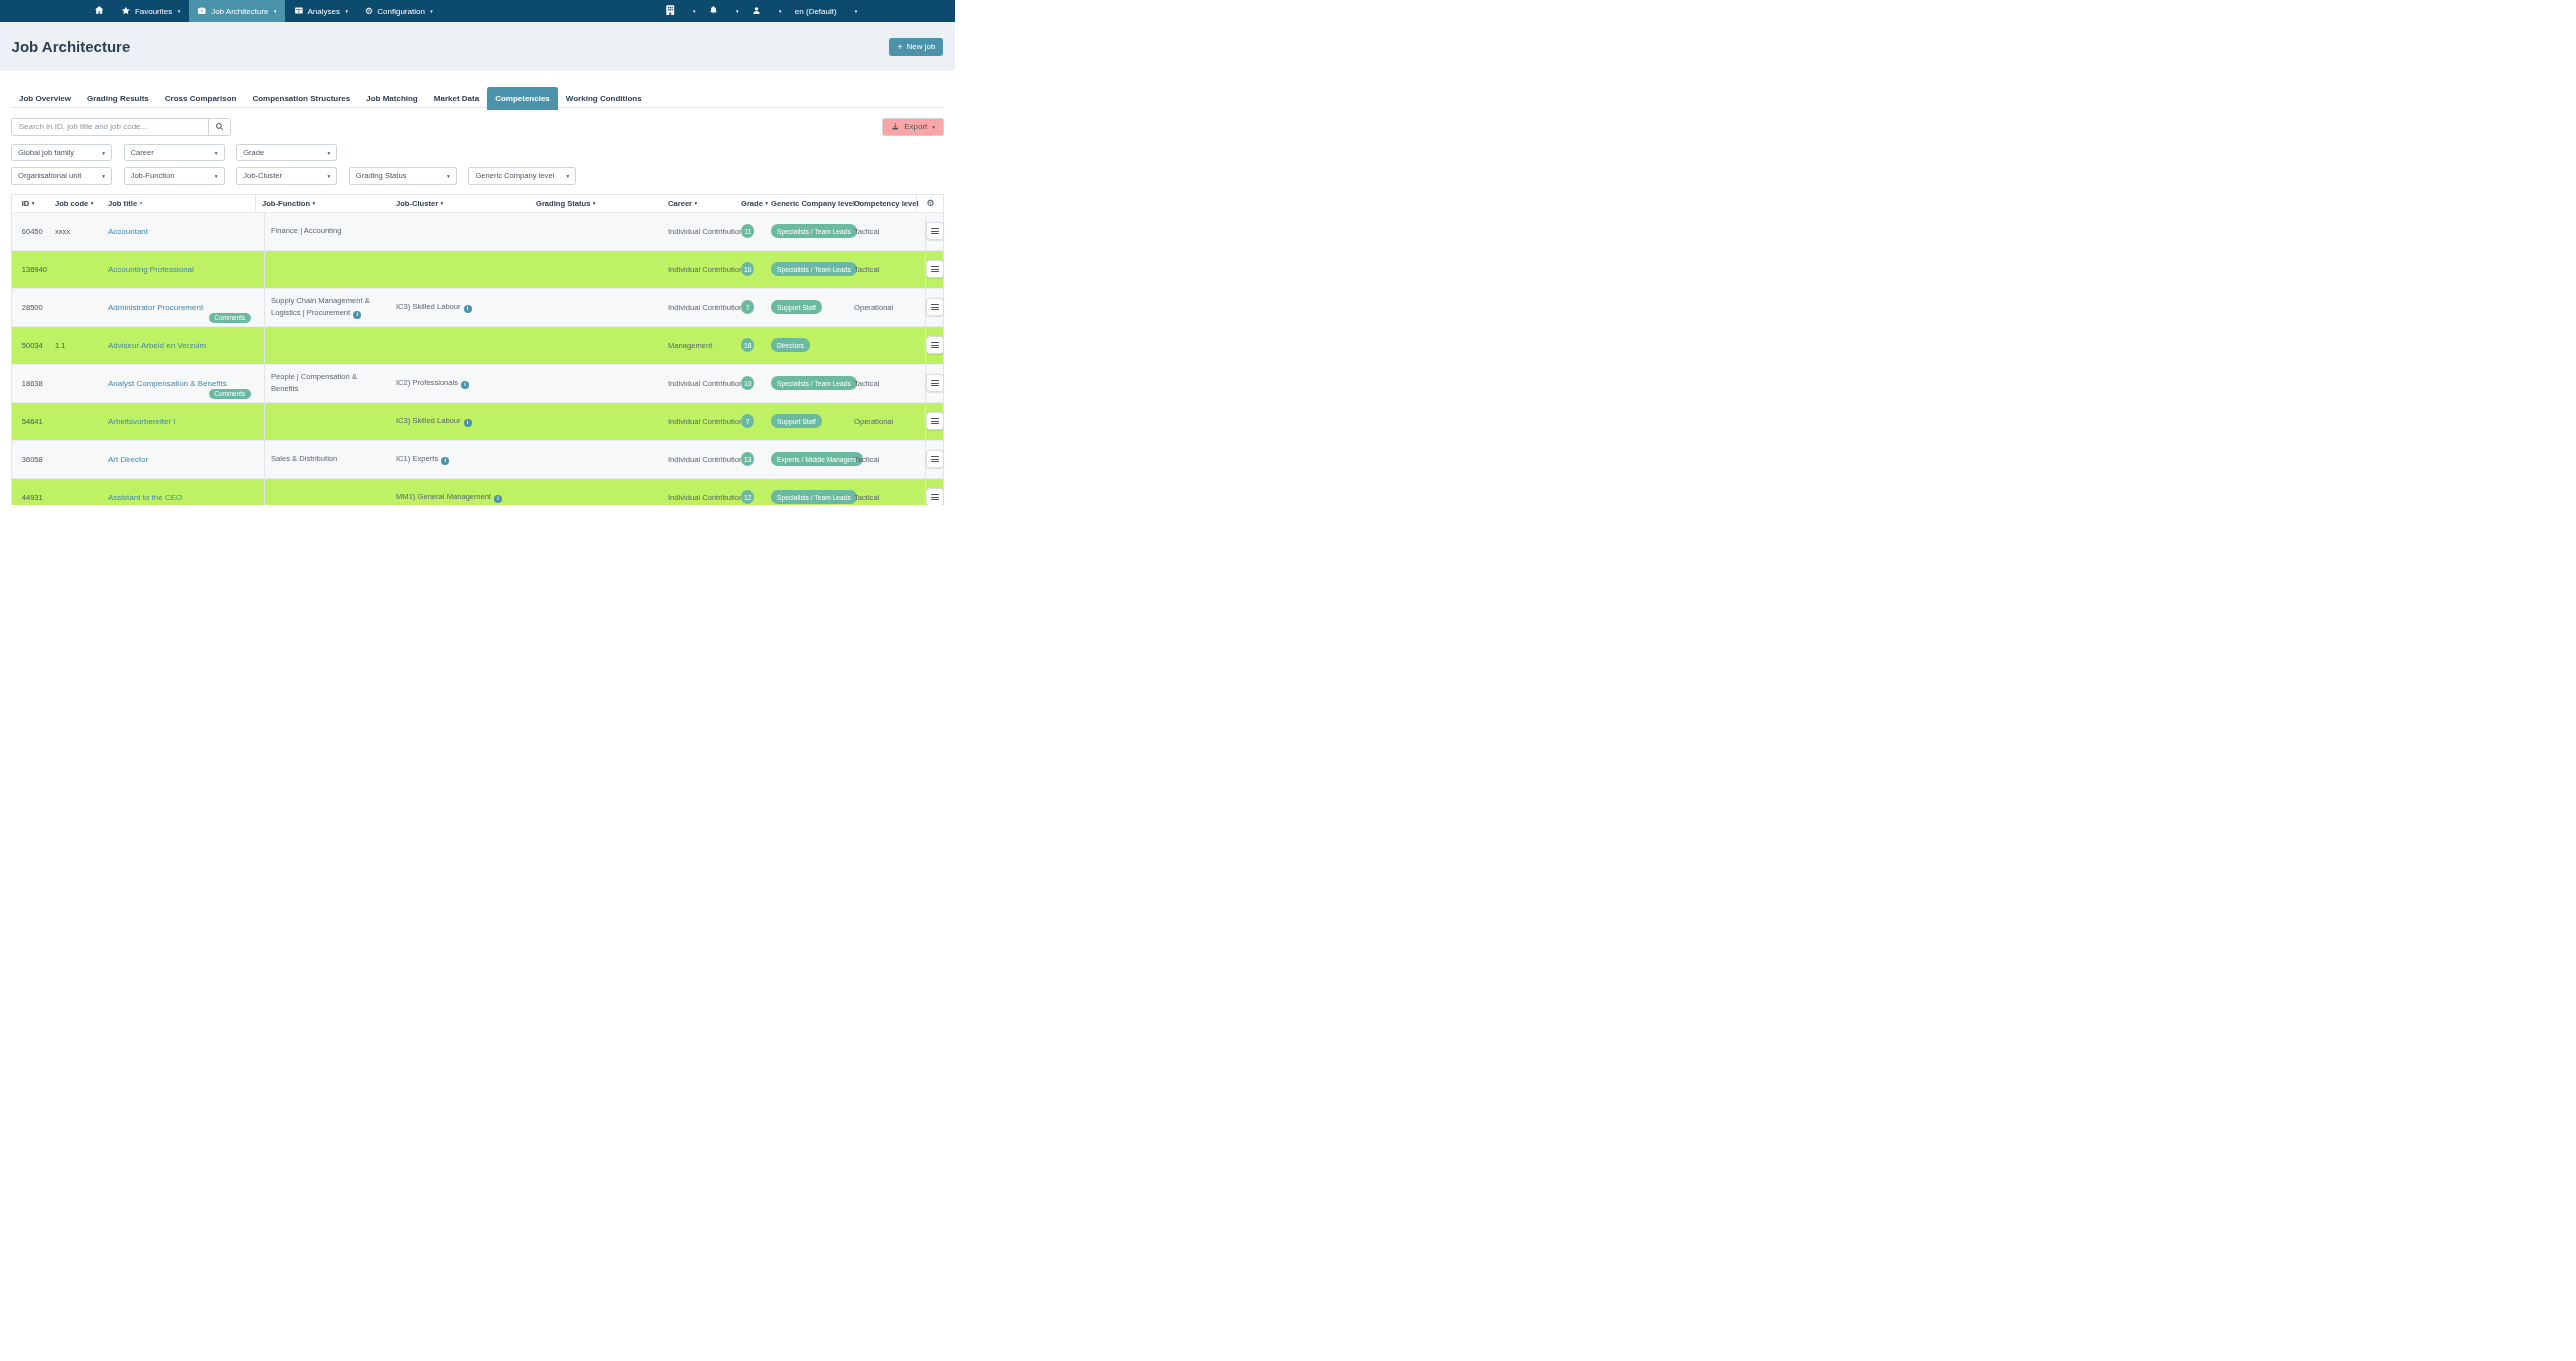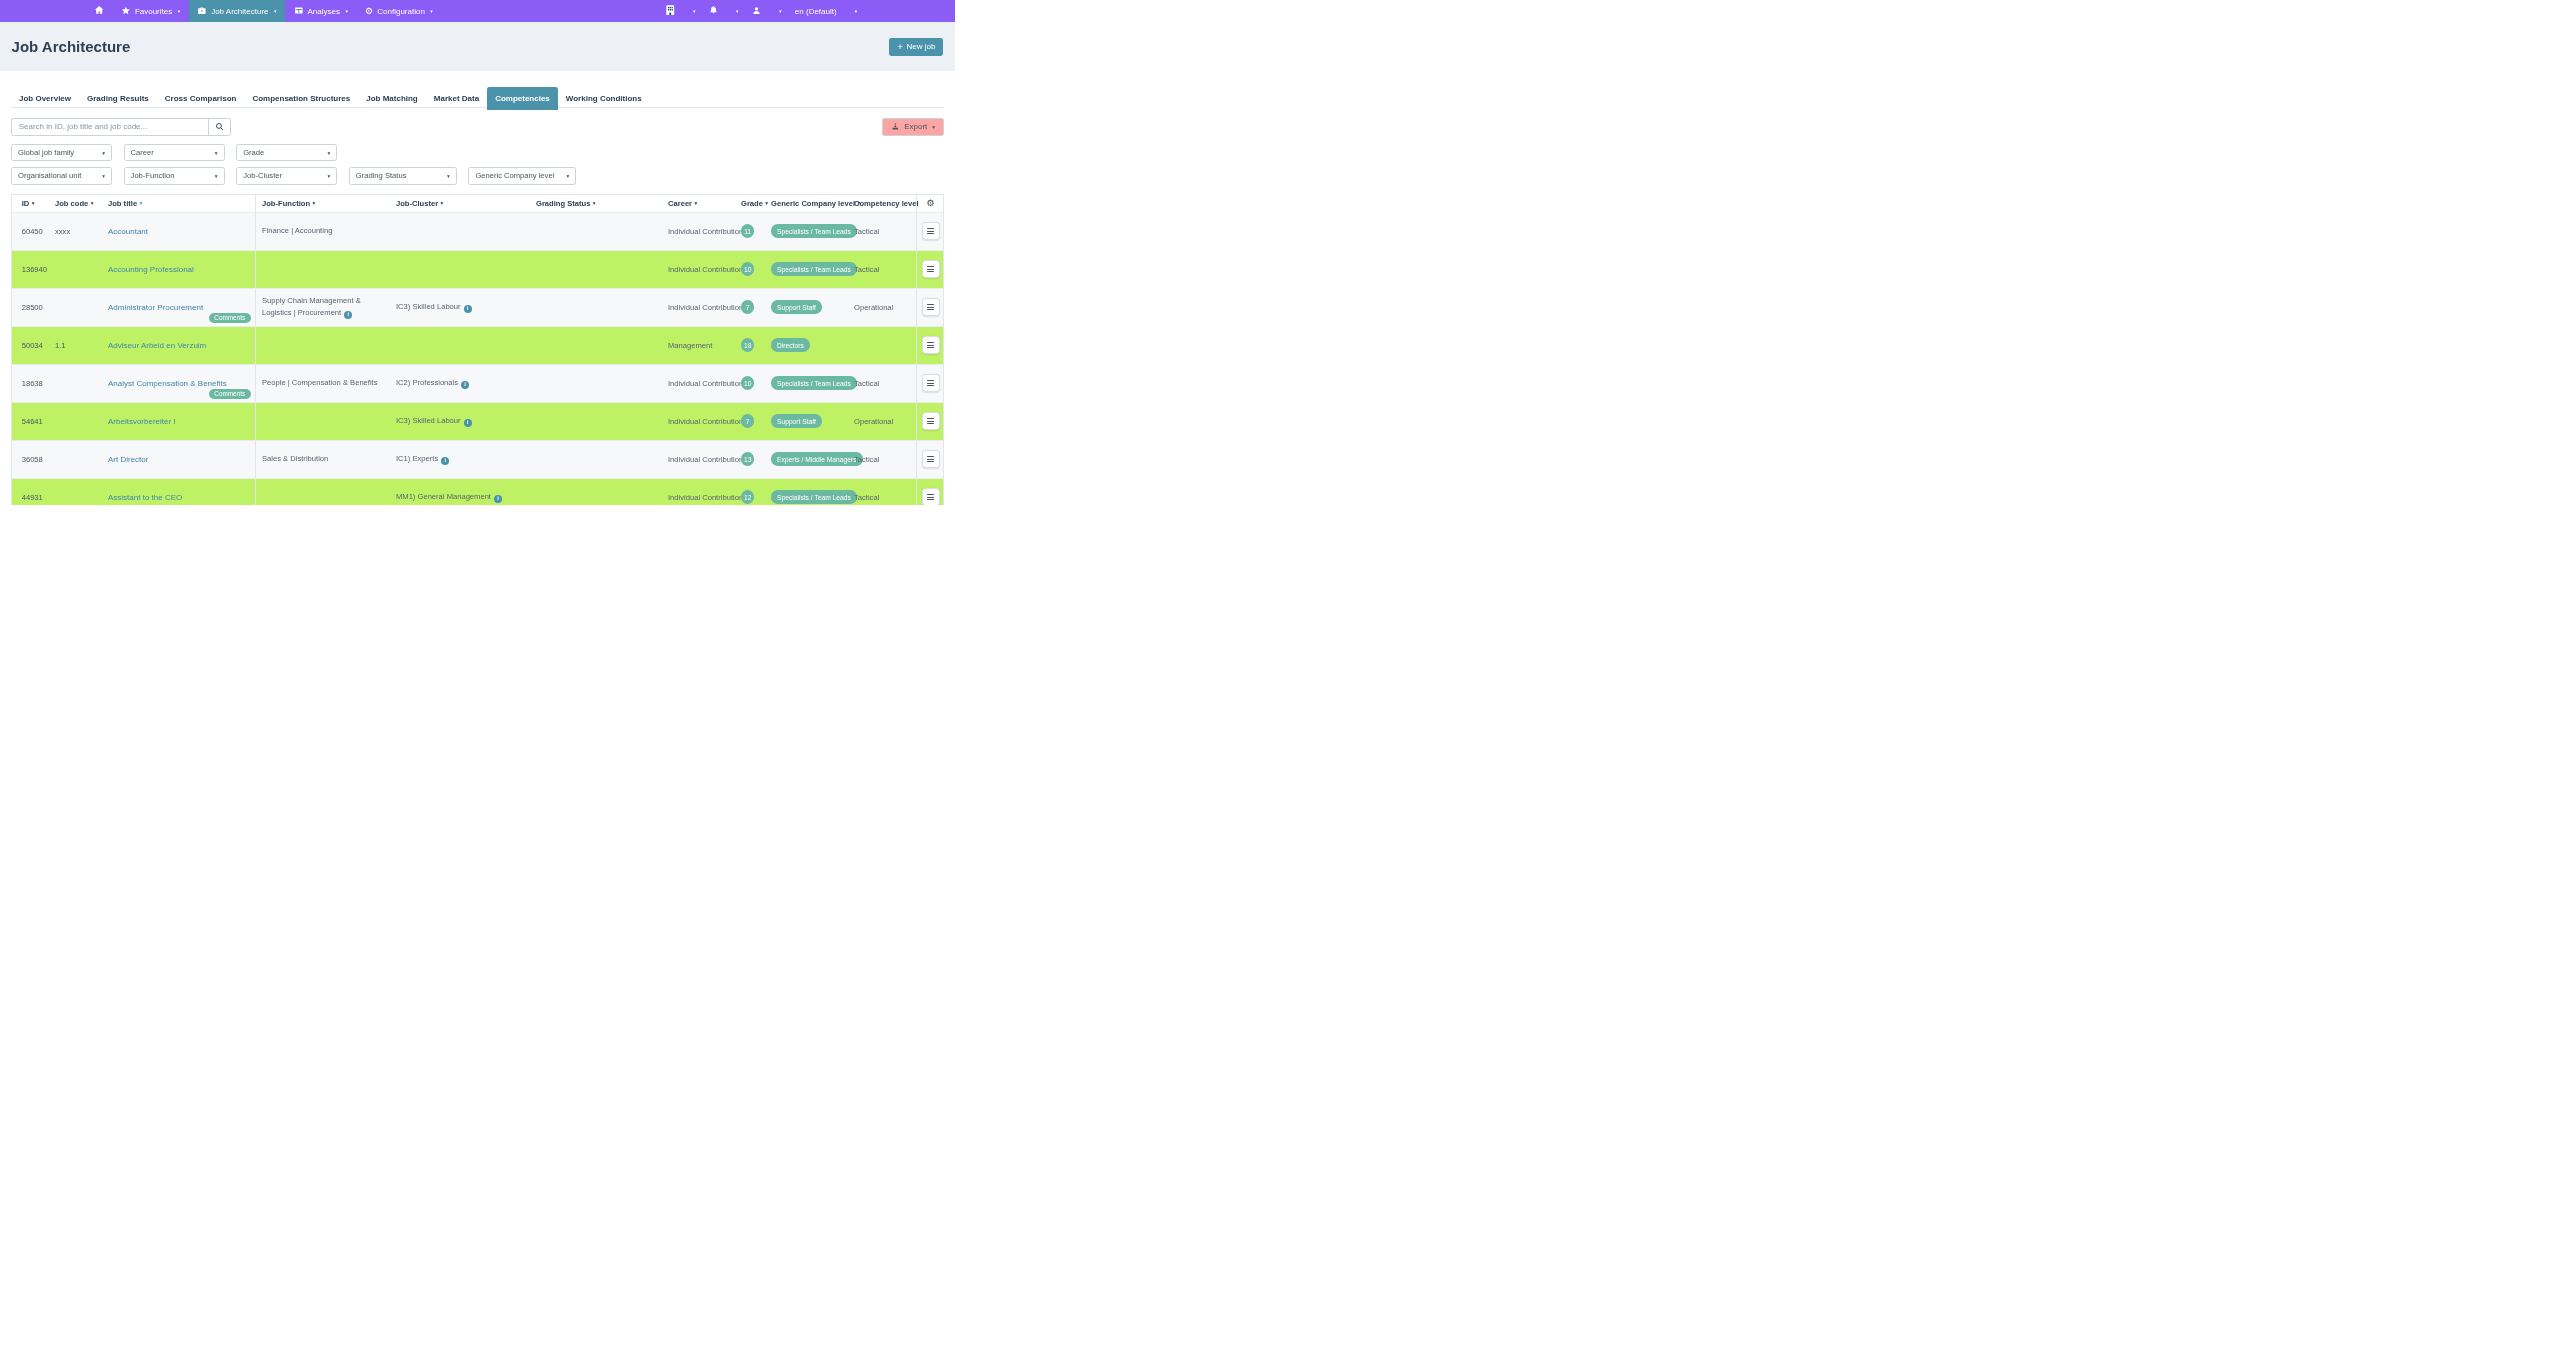--- a/index.html
+++ b/index.html
@@ -1,20 +1,20 @@
 <!DOCTYPE html>
 <html style="font-size:9.7px"><head>
 <meta charset="utf-8">
 <style>
   * { margin:0; padding:0; box-sizing:border-box; }
   html,body { width:955px; height:505px; overflow:hidden; }
   body { font-family:"Liberation Sans","DejaVu Sans",sans-serif; background:#fff; }
 
   
-  .topnav { height:22px; background:#8b5cf6; display:flex; align-items:stretch; color:#fff; padding-left:85px; font-size:8px; }
+  .topnav { height:22px; background:#0c4a6e; display:flex; align-items:stretch; color:#fff; padding-left:85px; font-size:8px; }
   .nav-item { display:flex; align-items:center; gap:4.3px; padding:0 8.5px; cursor:pointer; white-space:nowrap; }
   .nav-item.active { background:#4b93ab; }
   .nav-caret { font-size:4.9px; margin-left:1.2px; }
   .nav-right { margin-left:auto; display:flex; align-items:stretch; padding-right:91px; }
   .nav-icon-item { display:flex; align-items:center; gap:17px; padding:0 6.7px; cursor:pointer; }
   .gear-glyph { font-size:9px; line-height:1; }
 
   
   .page-header { height:49px; background:#edf0f4; display:flex; align-items:center; padding:0 11.6px; }
   .page-title { font-size:15px; font-weight:700; color:#2e4154; }
@@ -56,21 +56,21 @@
   .sort-caret.active { color:#4b93ab; }
   .t-row { height:38px; border-top:0.6px solid #eaedf0; font-size:7.6px; color:#5a6470; background:#bef264; }
   .t-row:nth-child(odd) { background:#f7f8fa; }
   .td { display:flex; align-items:center; padding-left:6px; white-space:nowrap; }
   .td.id-cell { padding-left:9.7px; color:#4a5560; }
   .td.code-cell { color:#4a5560; }
   .td.title-cell { position:relative; }
   .job-link { color:#4187ab; font-size:8px; text-decoration:none; cursor:pointer; }
   .comments-badge { position:absolute; right:4.3px; bottom:3px; background:#6cb9a1; color:#fff; font-size:6.4px; padding:1.2px 5.5px; border-radius:5.5px; }
   .td.wrap-cell { white-space:normal; padding-right:8.5px; line-height:1.55; }
-  .td.bordered { border-left:0.6px solid #e2e6ea; }
+  .td.bordered { border-left:0.6px solid #e2e6ea;margin-left:9px; }
   .info-icon { display:inline-flex; width:8px; height:8px; background:#4b93ab; color:#fff; border-radius:50%; font-size:5.5px; font-weight:700; align-items:center; justify-content:center; margin-left:3px; vertical-align:-1.2px; cursor:pointer; }
   .grade-badge { width:13.4px; height:13.4px; border-radius:50%; background:#6cb9a1; color:#fff; font-size:6.7px; display:flex; align-items:center; justify-content:center; }
   .level-pill { background:#6cb9a1; color:#fff; font-size:6.7px; height:13.4px; padding:0 6px; border-radius:6.7px; display:flex; align-items:center; white-space:nowrap; }
   .td.actions-cell { justify-content:center; padding-left:0; }
   .menu-btn { width:18px; height:18px; background:#fff; border:0.6px solid #d9dee3; border-radius:3.7px; box-shadow:0 0.6px 1.2px rgba(40,50,60,.12); display:flex; flex-direction:column; align-items:center; justify-content:center; gap:1.5px; cursor:pointer; }
   .menu-btn i { display:block; width:7.3px; height:1.2px; background:#4a5560; border-radius:0.6px; }
 </style>
 </head>
 <body>
 

